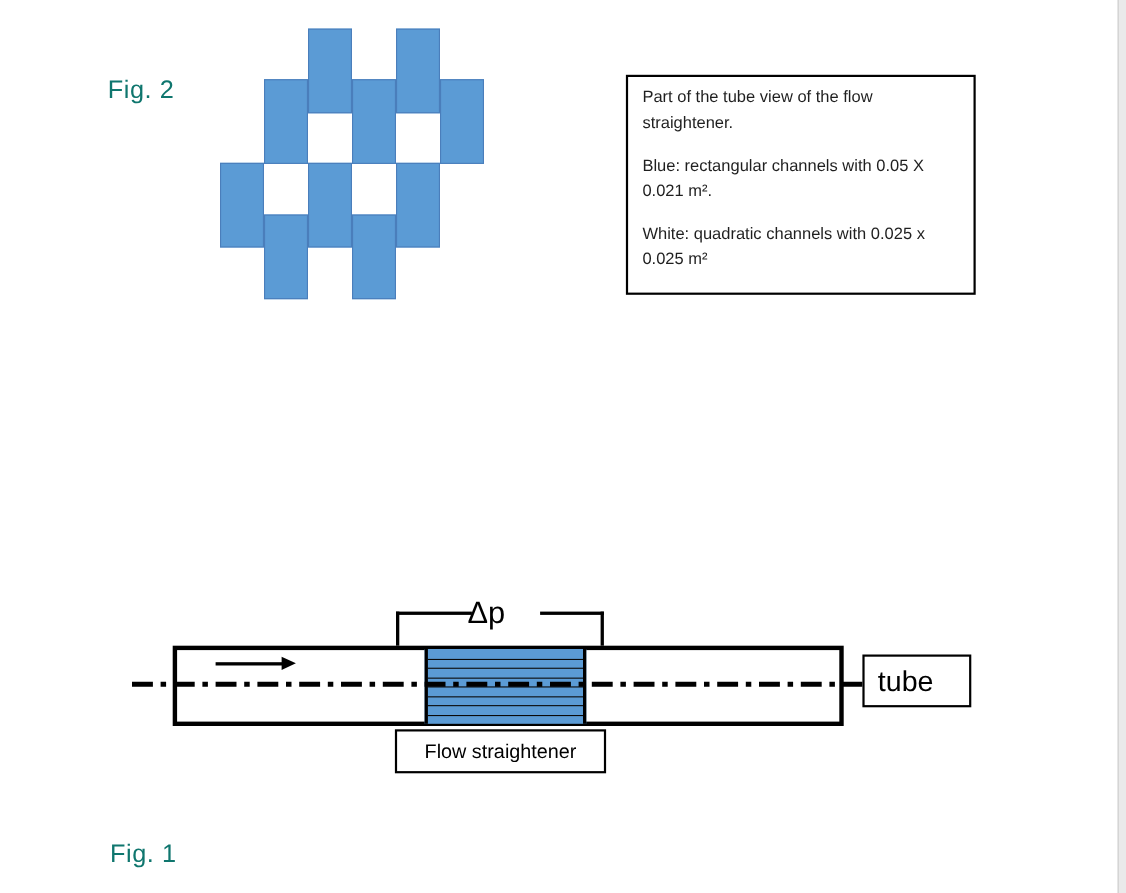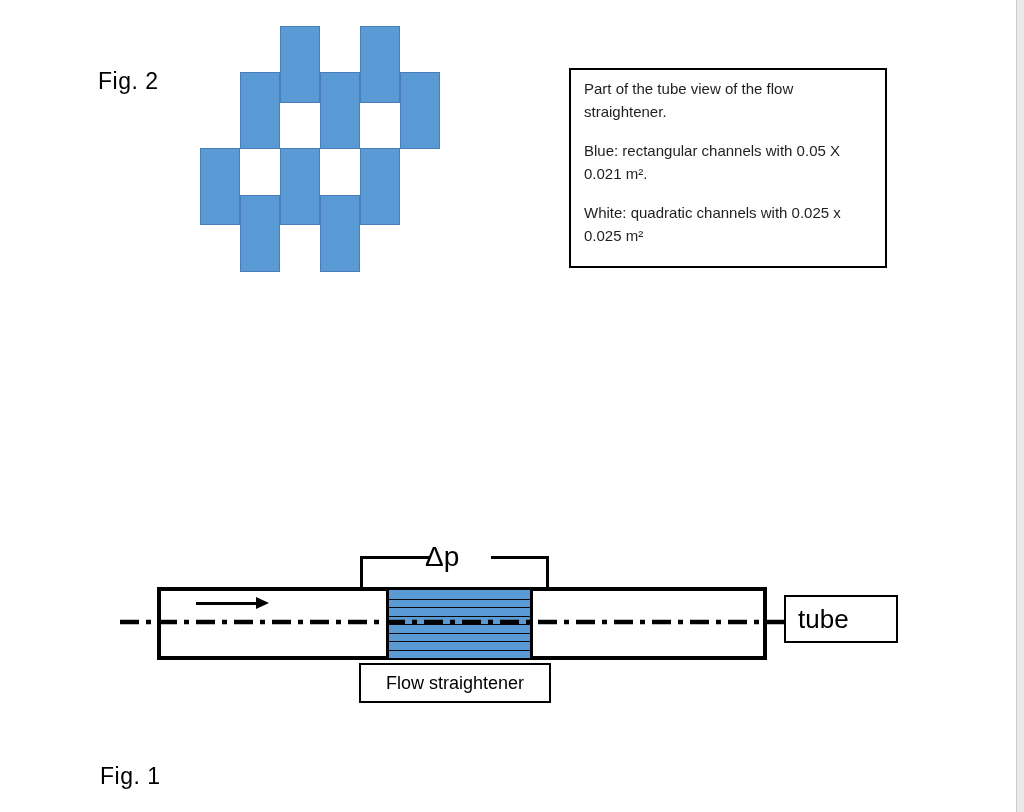--- a/index.html
+++ b/index.html
@@ -20,21 +20,21 @@
     width: 7px; height: 812px;
     background: #eaeaea;
     border-left: 1px solid #cccccc;
   }
 
   
   .fig-label {
     position: absolute;
     font-size: 23px;
     letter-spacing: 0.5px;
-    color: #000000;
+    color: #0f766e;
   }
   #fig2-label { left: 98px; top: 68px; }
   #fig1-label { left: 100px; top: 763px; }
 
   
   .pattern-container { position: absolute; left: 0; top: 0; }
   .blue-rect {
     position: absolute;
     box-sizing: border-box;
     background: var(--blue, #5b9bd5);
@@ -125,21 +125,21 @@
     display: flex;
     align-items: center;
     justify-content: center;
     font-size: 18px;
     color: #000;
   }
 
   .tube-label-box {
     position: absolute;
     left: 784px; top: 595px;
-    width: 114px; height: 48px;
+    width: 99px; height: 48px;
     box-sizing: border-box;
     border: 2px solid #000;
     background: #fff;
     display: flex;
     align-items: center;
     padding-left: 12px;
     font-size: 26px;
     color: #000;
     text-align: right;
   }

